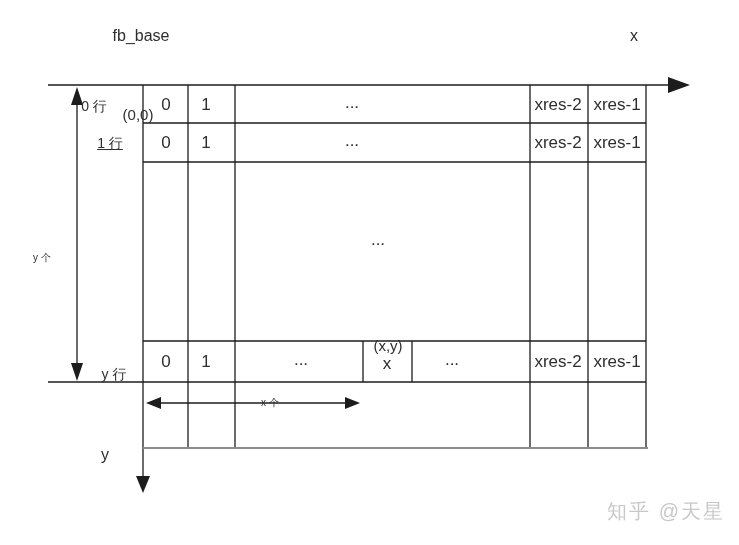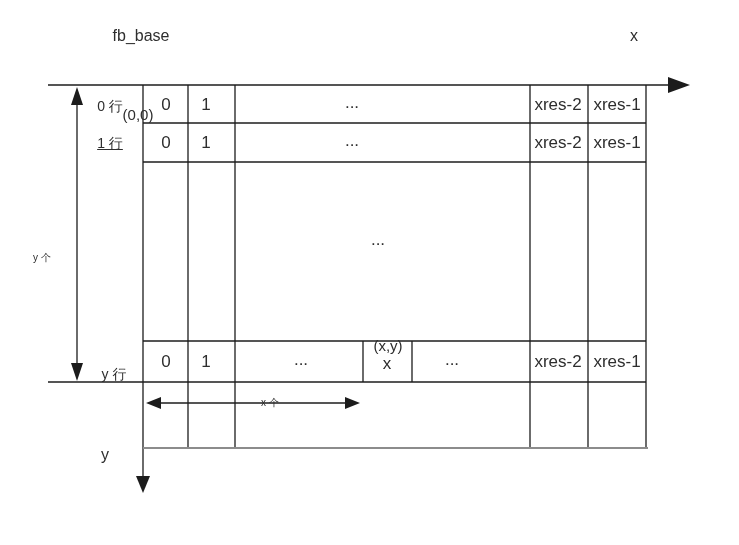--- a/index.html
+++ b/index.html
@@ -99,21 +99,21 @@
       <polygon points="161,397 161,409 146,403"></polygon>
       <polygon points="345,397 345,409 360,403"></polygon>
     </g>
   </svg>
 
   <div class="lbl toplabel" style="left:141px; top:36px;">fb_base</div>
   <div class="lbl coordlabel" style="left:138px; top:69px;">(0,0)</div>
   <div class="lbl axislabel" style="left:634px; top:36px;">x</div>
   <div class="lbl axislabel" style="left:105px; top:455px;">y</div>
 
-  <div class="lbl rowlabel" style="left:110px; top:106px;">0 行</div>
+  <div class="lbl rowlabel" style="left:94px; top:106px;">0 行</div>
   <div class="lbl rowlabel" style="left:110px; top:143px;text-decoration:underline;">1 行</div>
   <div class="lbl rowlabel" style="left:114px; top:374px;">y 行</div>
 
   <div class="lbl countlabel" style="left:42px; top:258px;">y 个</div>
   <div class="lbl countlabel" style="left:270px; top:403px;">x 个</div>
 
   <div class="lbl cell" style="left:166px; top:104px;">0</div>
   <div class="lbl cell" style="left:206px; top:104px;">1</div>
   <div class="lbl cell" style="left:352px; top:102px;">...</div>
   <div class="lbl cell" style="left:558px; top:104px;">xres-2</div>
@@ -129,14 +129,15 @@
   <div class="lbl coordlabel" style="left:388px; top:300px;">(x,y)</div>
 
   <div class="lbl cell" style="left:166px; top:361px;">0</div>
   <div class="lbl cell" style="left:206px; top:361px;">1</div>
   <div class="lbl cell" style="left:301px; top:359px;">...</div>
   <div class="lbl cell" style="left:387px; top:363px;">x</div>
   <div class="lbl cell" style="left:452px; top:359px;">...</div>
   <div class="lbl cell" style="left:558px; top:361px;">xres-2</div>
   <div class="lbl cell" style="left:617px; top:361px;">xres-1</div>
 
+  <div class="lbl watermark" style="left:666px; top:511px;">知乎 @天星</div>
 
 </div>
 
 </body></html>

